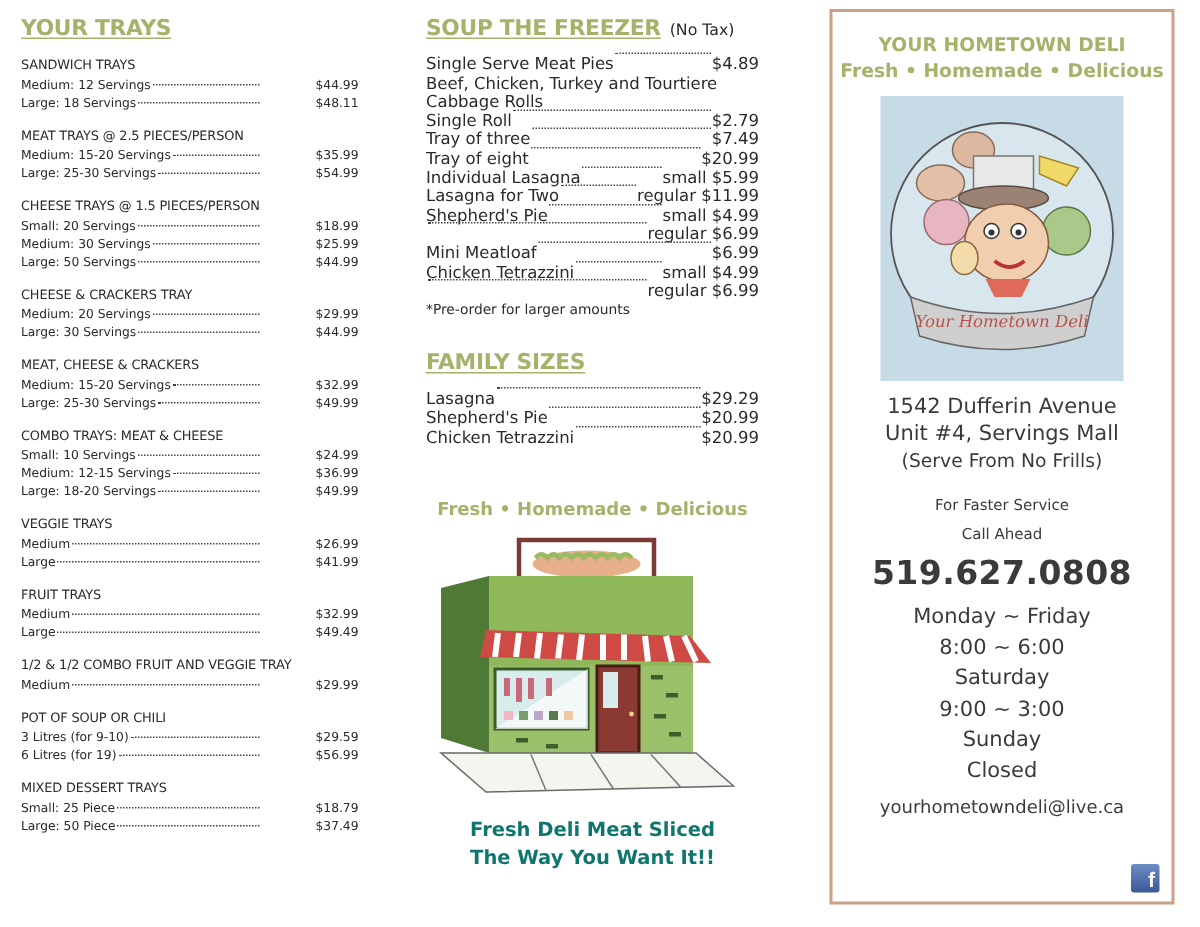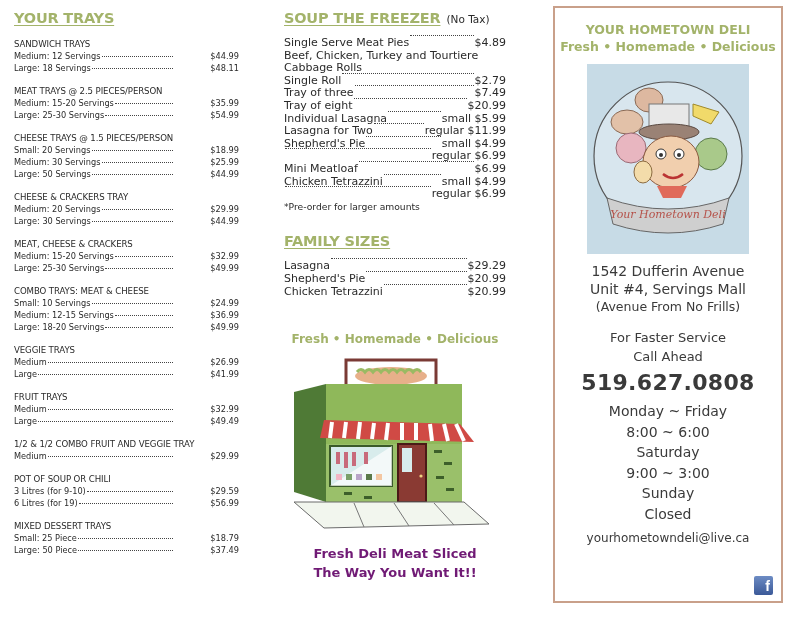--- a/index.html
+++ b/index.html
@@ -29,29 +29,29 @@
 
   .mid-row { display: flex; align-items: flex-start; font-size: 11px; line-height: 12.6px;
              white-space: nowrap; }
   .mid-row .label { flex: 0 0 auto; }
   .mid-row .dots { flex: 1 1 auto; border-bottom: 1.4px dotted #444; position: relative;
                    top: -2px; margin: 0 1px; min-width: 6px; }
   .mid-row .price { flex: 0 0 auto; }
   .mid-plain { font-size: 9.2px; line-height: 12.6px; }
 
   .tagline-green { color: #a3b36a; font-weight: bold; font-size: 12px; text-align: center; }
-  .tagline-red { color: #701a75; font-weight: bold; font-size: 13px; text-align: center; line-height: 19px; }
+  .tagline-red { color: #0f766e; font-weight: bold; font-size: 13px; text-align: center; line-height: 19px; }
 
   .right-center { text-align: center; color: #3a3a3a; }
   .r-title { color: #a3b36a; font-weight: bold; font-size: 12.5px; margin-top: 14px; }
   .r-sub { color: #a3b36a; font-weight: bold; font-size: 12.5px; margin-top: 2px; }
   .mascot { width: 162px; height: 190px; margin: 10px auto 0; background: #c8dbe6; position: relative; overflow: hidden; }
   .addr { font-size: 14px; line-height: 18px; margin-top: 8px; }
   .addr-small { font-size: 12.5px; line-height: 18px; }
-  .service { font-size: 13px; line-height: 19px; margin-top: 12px; }
+  .service { font-size: 10px; line-height: 19px; margin-top: 12px; }
   .phone { font-size: 22px; font-weight: bold; margin-top: 4px; letter-spacing: 0.3px; }
   .hours { font-size: 14px; line-height: 20.5px; margin-top: 6px; }
   .email { font-size: 12px; margin-top: 7px; }
   .fb { position: absolute; right: 8px; bottom: 6px; width: 19px; height: 19px;
         background: linear-gradient(#6d8cc4, #3b5998); border-radius: 2px; color: #fff;
         font-weight: bold; font-size: 14px; text-align: right; padding-right: 3px; line-height: 21px;
         font-family: "Liberation Sans", sans-serif; }
 </style>
 </head>
 <body>
@@ -399,21 +399,21 @@
 
       <ellipse cx="56" cy="108" rx="9" ry="11" fill="#f3dcaa" stroke="#8a6a40"></ellipse>
 
       <path d="M20 134 q61 22 122 0 l-6 26 q-55 18 -110 0 z" fill="#cfcfcf" stroke="#666"></path>
       <text x="81" y="154" text-anchor="middle" font-family="DejaVu Serif, serif" font-style="italic" font-size="11" fill="#b5524a">Your Hometown Deli</text>
     </svg>
   </div>
 
   <div class="addr">1542 Dufferin Avenue</div>
   <div class="addr" style="margin-top:0;">Unit #4, Servings Mall</div>
-  <div class="addr-small">(Avenue From No Frills)</div>
+  <div class="addr-small">(Serve From No Frills)</div>
 
   <div class="service">For Faster Service</div>
   <div class="service" style="margin-top:0;">Call Ahead</div>
   <div class="phone">519.627.0808</div>
 
   <div class="hours">
     <div>Monday ~ Friday</div>
     <div>8:00 ~ 6:00</div>
     <div>Saturday</div>
     <div>9:00 ~ 3:00</div>

